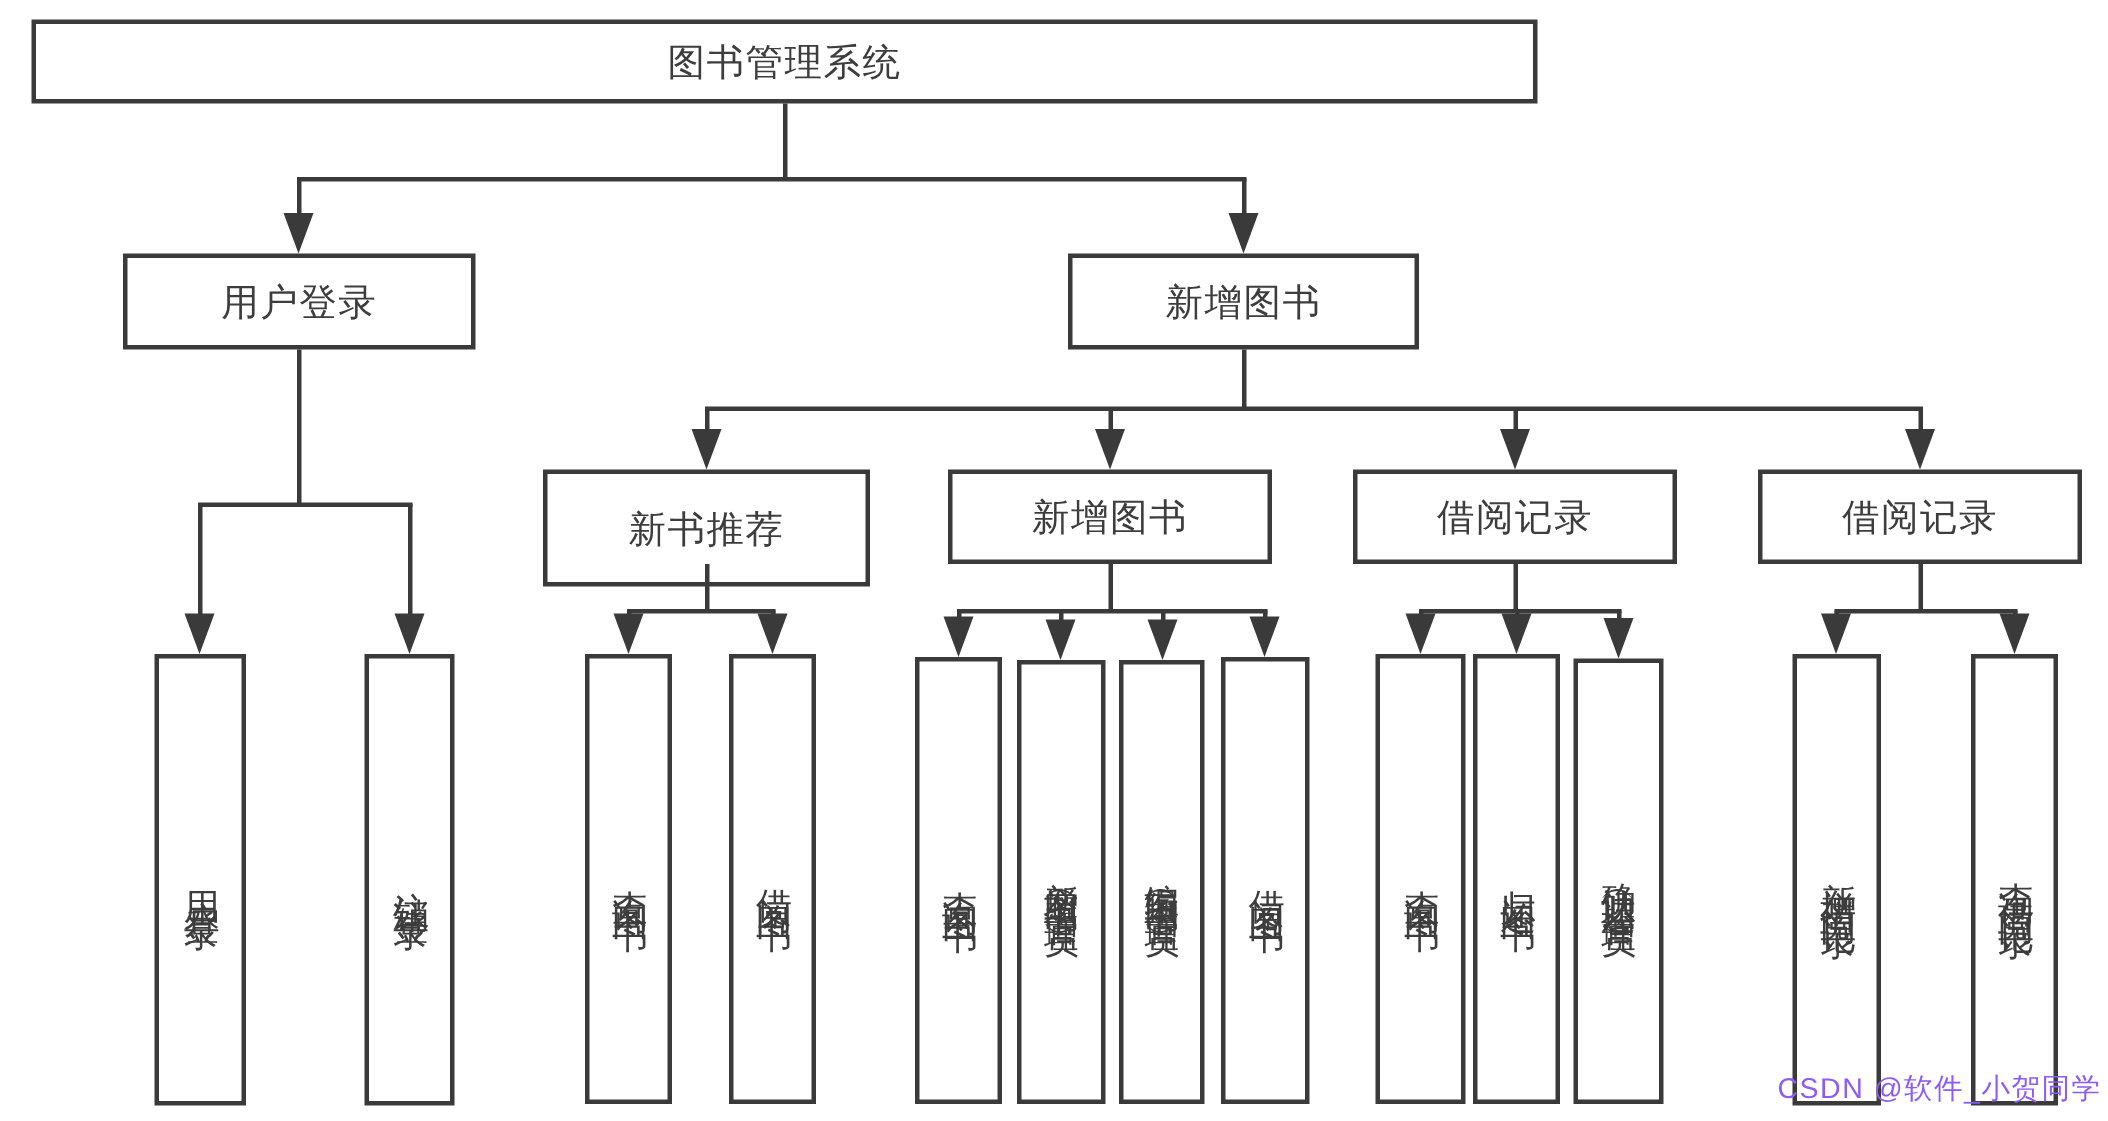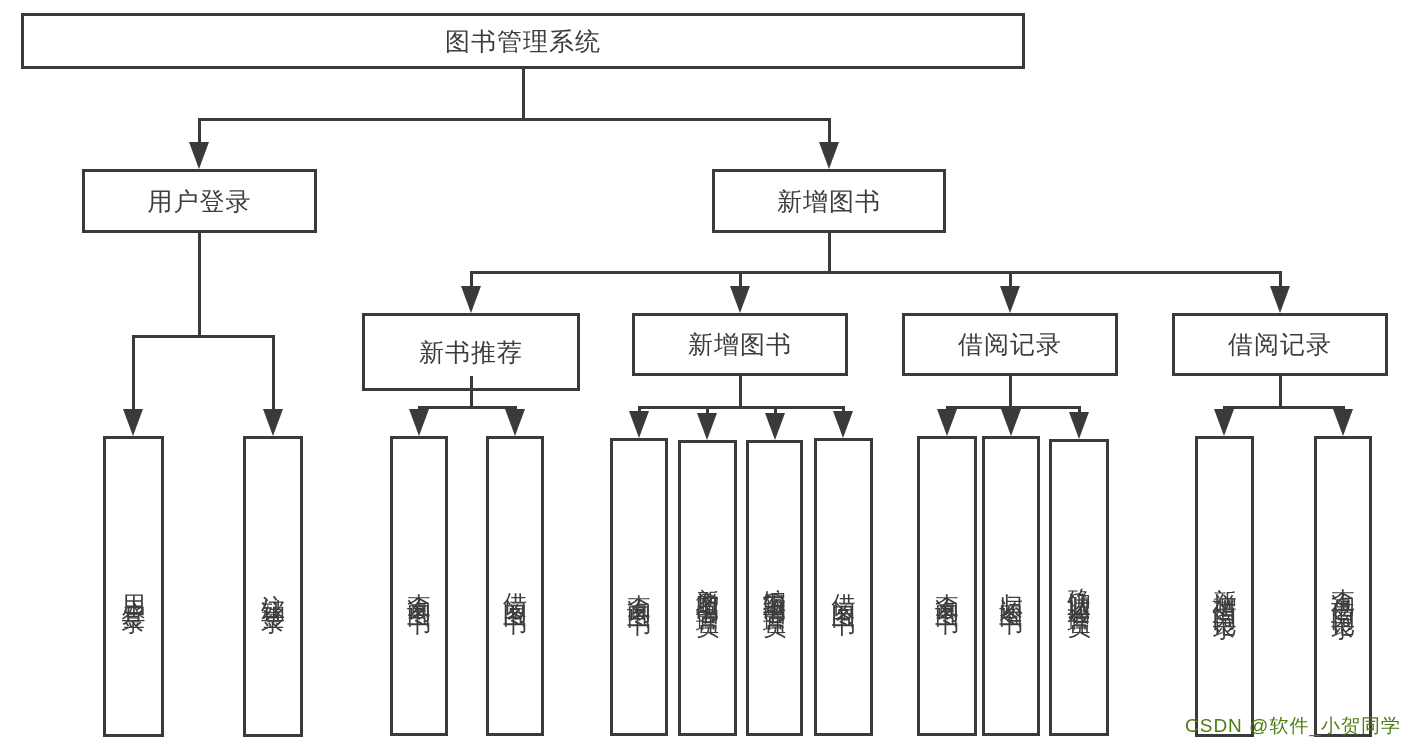--- a/index.html
+++ b/index.html
@@ -55,21 +55,21 @@
     width: 0;
     height: 0;
     border-left: 10px solid transparent;
     border-right: 10px solid transparent;
     border-top: 27px solid #3a3a3a;
   }
   .watermark {
     position: absolute;
     font-size: 19px;
     letter-spacing: 1px;
-    color: #4d7c0f;
+    color: #8b5cf6;
     white-space: nowrap;
     z-index: 50;
   }
 </style>
 </head>
 <body>
 
 <div id="canvas">
   <span class="watermark" style="left: 1185px; top: 713px;">CSDN @软件_小贺同学</span>
 <div class="node h" style="left: 21px; top: 13px; width: 1004px; height: 56px;">

